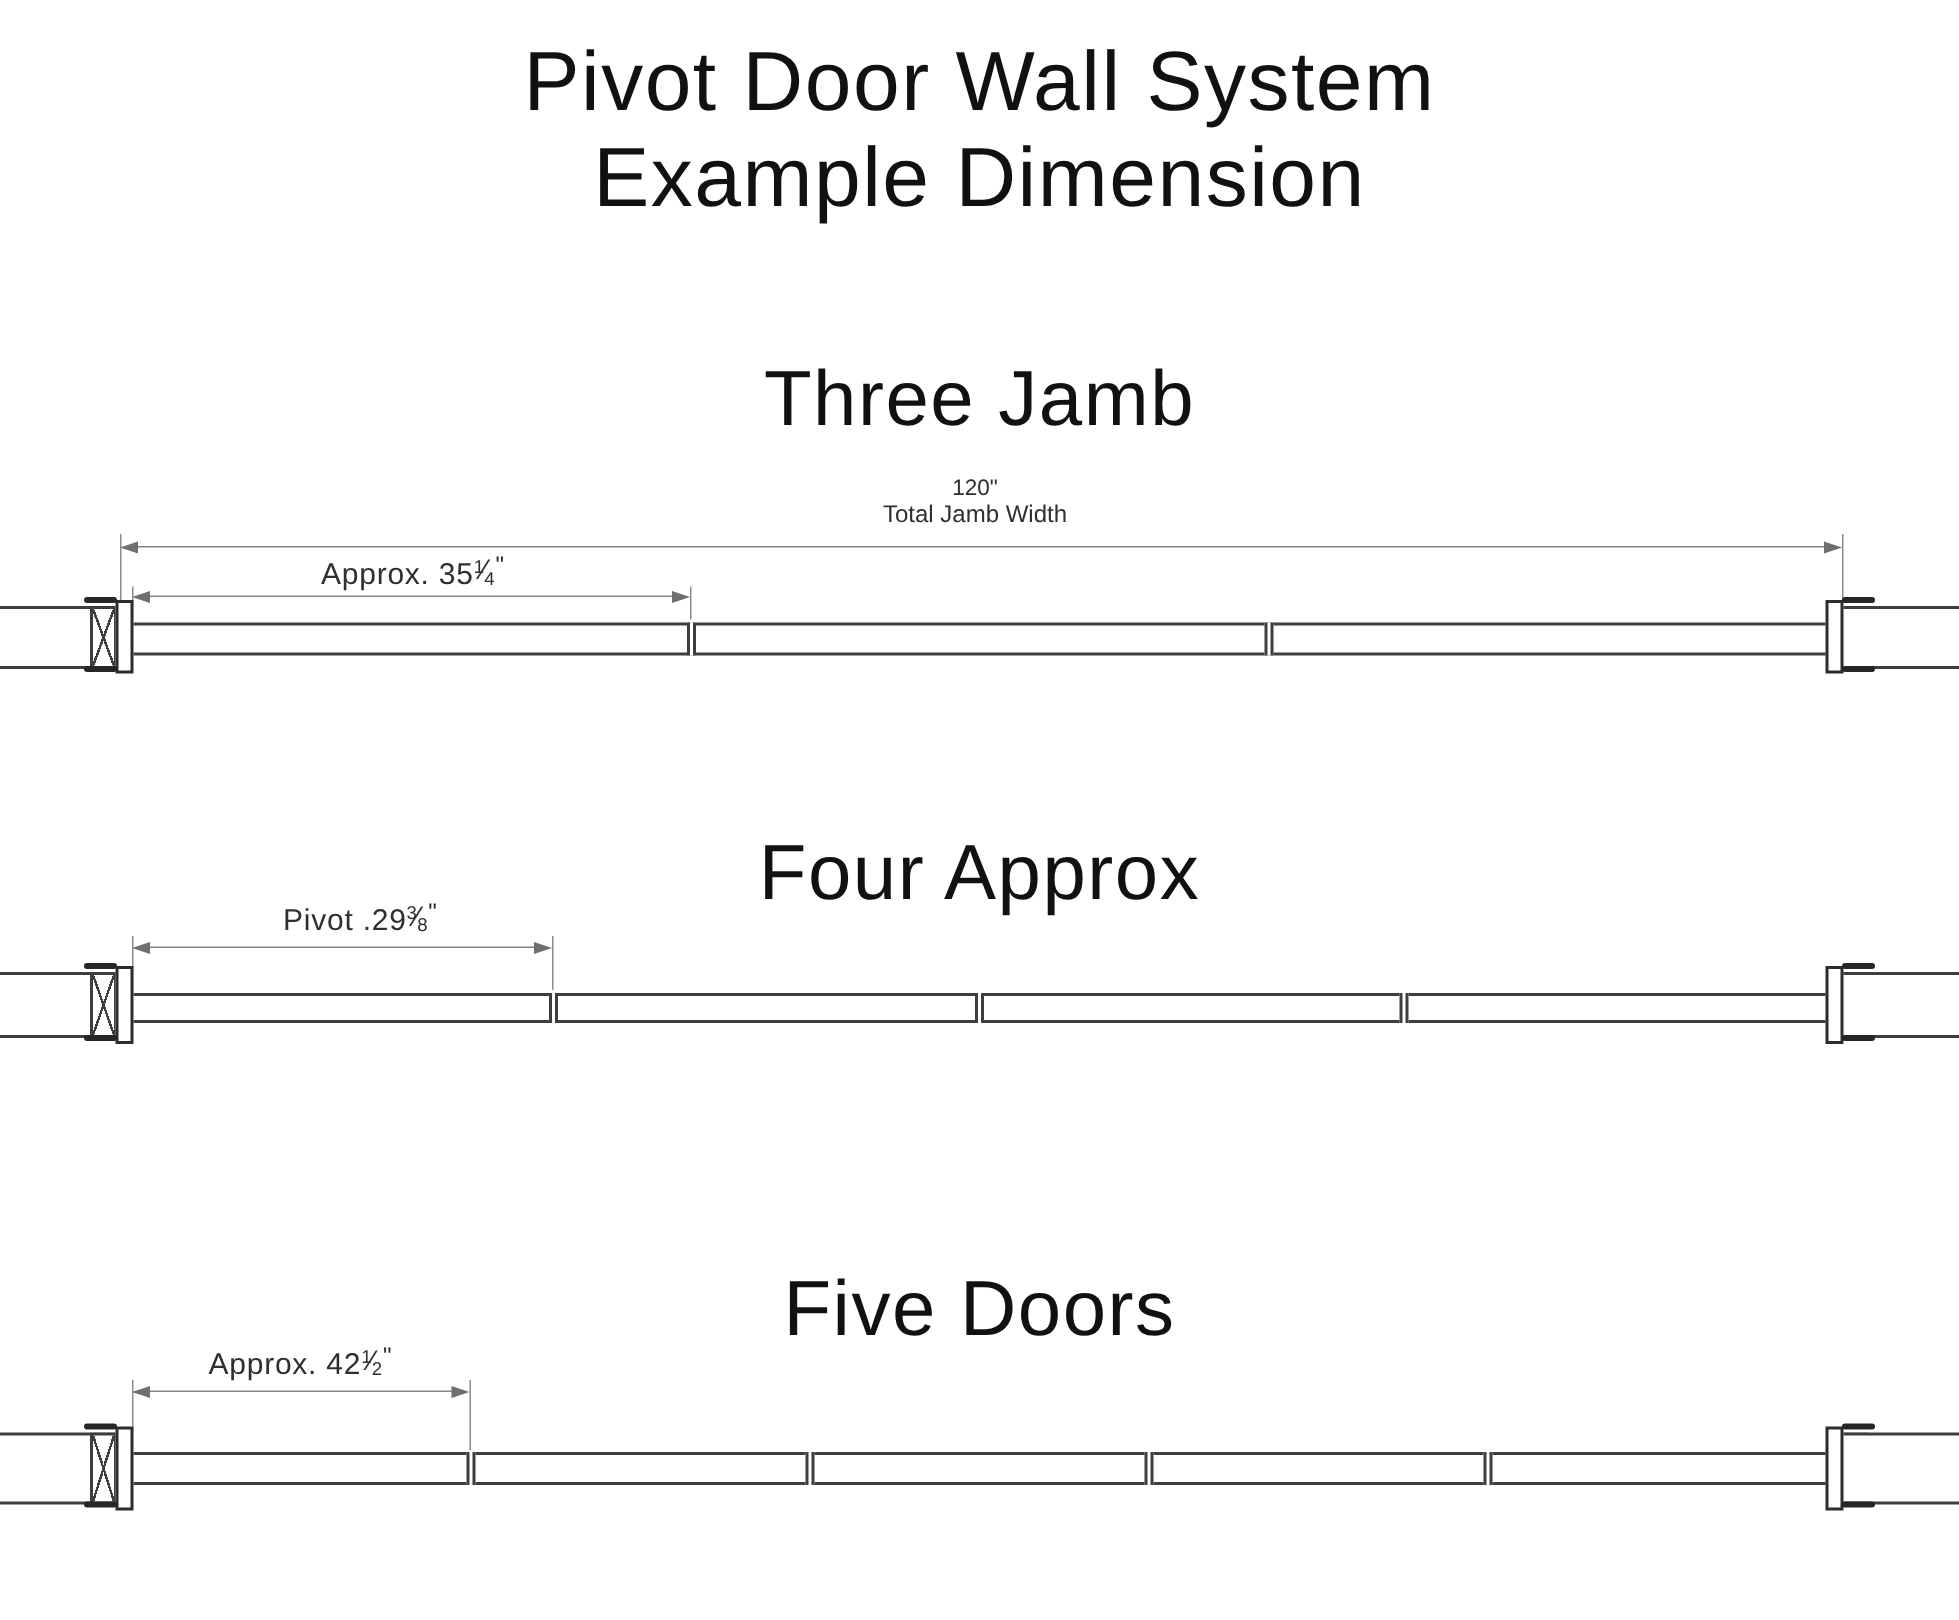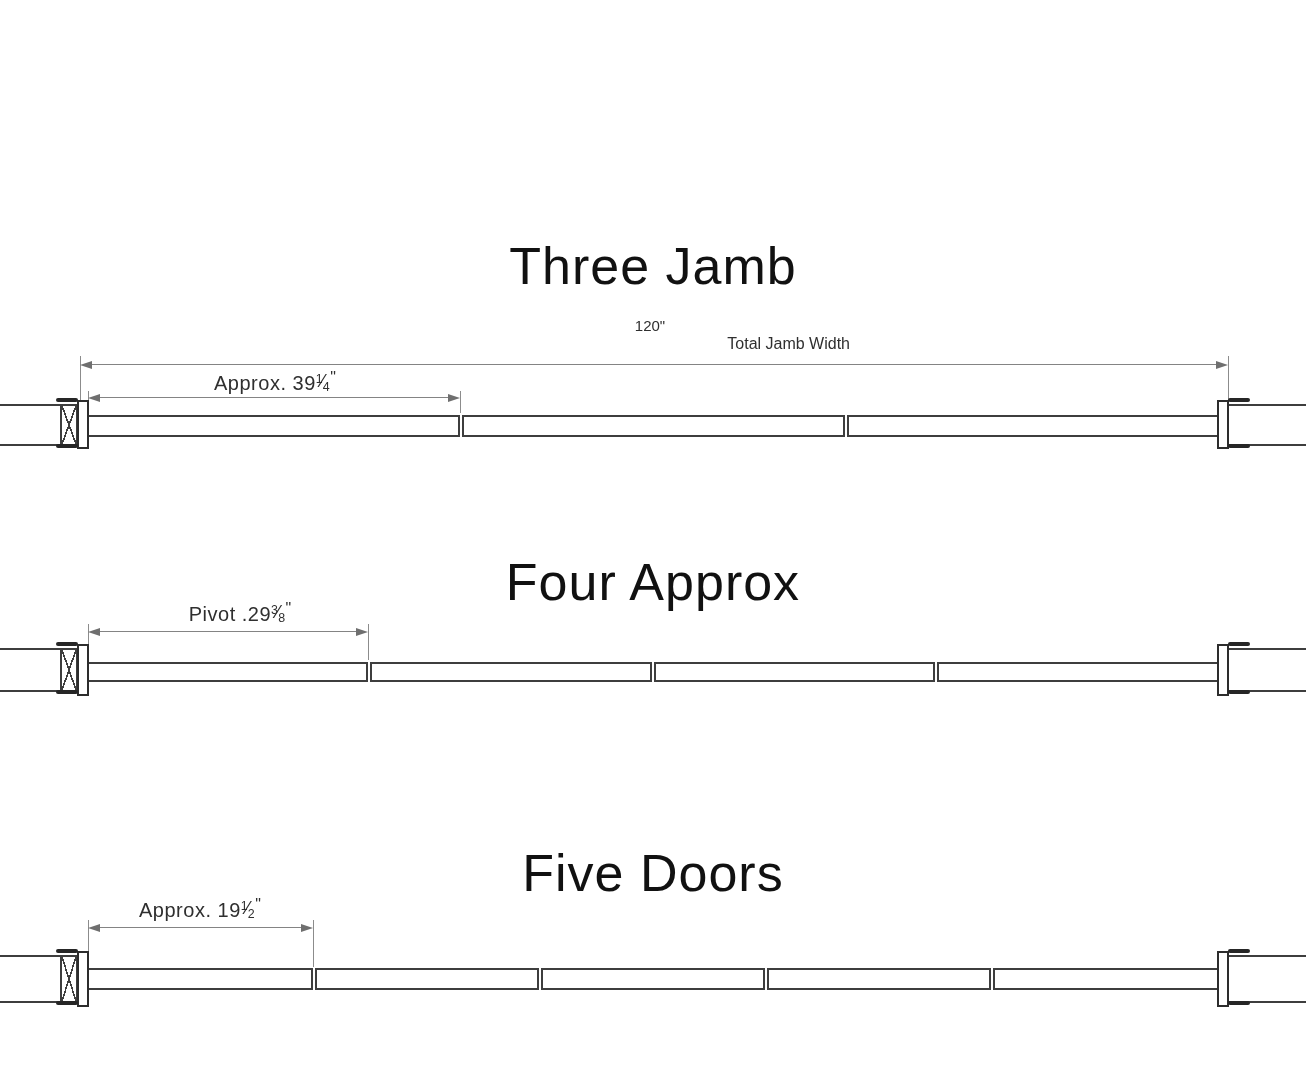--- a/index.html
+++ b/index.html
@@ -12,21 +12,21 @@
   .row-heading { position:absolute; left:0; width:1306px; text-align:center;
                  font-size:52px; letter-spacing:1px; color:#111; font-weight:400; }
 
   .dim-text { position:absolute; text-align:center; font-size:20px; color:#2f2f2f; letter-spacing:0.5px; white-space:nowrap; }
   .dim-text .fnum { font-size:0.62em; vertical-align:0.6em; }
   .dim-text .fslash { font-size:0.95em; margin:0 -2px; vertical-align:0.15em; }
   .dim-text .fden { font-size:0.62em; vertical-align:-0.05em; }
   .dim-text .inch { font-size:0.8em; vertical-align:0.45em; letter-spacing:0; }
   .overall-text { position:absolute; text-align:center; color:#2f2f2f; }
   .overall-text .val { font-size:15px; line-height:17px; }
-  .overall-text .lbl { font-size:16px; line-height:20px;text-align:right; }
+  .overall-text .lbl { font-size:16px; line-height:20px; }
 
   .dimline { position:absolute; height:0; border-top:1.5px solid #848484; }
   .ext { position:absolute; width:0; border-left:1.3px solid #8c8c8c; }
   .arrow { position:absolute; width:0; height:0; border-top:4px solid transparent; border-bottom:4px solid transparent; }
   .arrow.a-left  { border-right:12px solid #6f6f6f; }
   .arrow.a-right { border-left:12px solid #6f6f6f; }
 
   .wall { position:absolute; border-top:2px solid #3e3e3e; border-bottom:2px solid #3e3e3e; background:#fff; }
   .xbox { position:absolute; border:2px solid #3e3e3e; background-color:#fff;
           background-image:
@@ -36,38 +36,40 @@
   .panel { position:absolute; border-top:2px solid #3e3e3e; border-bottom:2px solid #3e3e3e; background:#fff; z-index:2; }
   .joint { position:absolute; border-left:2px solid #3e3e3e; border-right:2px solid #3e3e3e; background:#fff; z-index:2; }
   .cap { position:absolute; height:4px; background:#262626; border-radius:2px; z-index:4; }
 </style>
 </head>
 <body>
 
 <div id="canvas">
 
   <div class="title">
+    <div>Pivot Door Wall System</div>
+    <div>Example Dimension</div>
   </div>
 
   <div>
     <div class="row-heading" style="top:236px;">Three Jamb</div>
 
     <div class="overall-text" style="left:450px; top:317px; width:400px;">
       <div class="val">120"</div>
       <div class="lbl">Total Jamb Width</div>
     </div>
 
     <span class="ext" style="left:80px; top:356px; height:46px;"></span>
     <span class="ext" style="left:1228px; top:356px; height:46px;"></span>
     <span class="dimline" style="left:90px; top:364px; width:1128px;"></span>
     <span class="arrow a-left" style="left:80px; top:361px;"></span>
     <span class="arrow a-right" style="left:1216px; top:361px;"></span>
 
     <div class="dim-text" style="left:150px; top:369px; width:250px;">
-      <span>Approx. 39</span><span class="fnum">1</span><span class="fslash">⁄</span><span class="fden">4</span><span class="inch">"</span>
+      <span>Approx. 35</span><span class="fnum">1</span><span class="fslash">⁄</span><span class="fden">4</span><span class="inch">"</span>
     </div>
     <span class="ext" style="left:88px; top:391px; height:22px;"></span>
     <span class="ext" style="left:460px; top:391px; height:22px;"></span>
     <span class="dimline" style="left:98px; top:397px; width:352px;"></span>
     <span class="arrow a-left" style="left:88px; top:394px;"></span>
     <span class="arrow a-right" style="left:448px; top:394px;"></span>
 
     <div class="wall" style="left:0; top:404px; width:78px; height:42px;"></div>
     <div class="xbox" style="left:60px; top:404px; width:18px; height:42px;"></div>
     <span class="cap" style="left:56px; top:398px; width:22px;"></span>
@@ -108,21 +110,21 @@
     <div class="xbox" style="left:1228px; top:648px; width:18px; height:44px;"></div>
     <span class="cap" style="left:1228px; top:642px; width:22px;"></span>
     <span class="cap" style="left:1228px; top:690px; width:22px;"></span>
     <div class="wall" style="left:1228px; top:648px; width:78px; height:44px;"></div>
   </div>
 
   <div>
     <div class="row-heading" style="top:843px;">Five Doors</div>
 
     <div class="dim-text" style="left:75px; top:896px; width:250px;">
-      <span>Approx. 19</span><span class="fnum">1</span><span class="fslash">⁄</span><span class="fden">2</span><span class="inch">"</span>
+      <span>Approx. 42</span><span class="fnum">1</span><span class="fslash">⁄</span><span class="fden">2</span><span class="inch">"</span>
     </div>
     <span class="ext" style="left:88px; top:920px; height:36px;"></span>
     <span class="ext" style="left:313px; top:920px; height:47px;"></span>
     <span class="dimline" style="left:98px; top:927px; width:205px;"></span>
     <span class="arrow a-left" style="left:88px; top:924px;"></span>
     <span class="arrow a-right" style="left:301px; top:924px;"></span>
 
     <div class="wall" style="left:0; top:955px; width:78px; height:48px;"></div>
     <div class="xbox" style="left:60px; top:955px; width:18px; height:48px;"></div>
     <span class="cap" style="left:56px; top:949px; width:22px;"></span>

